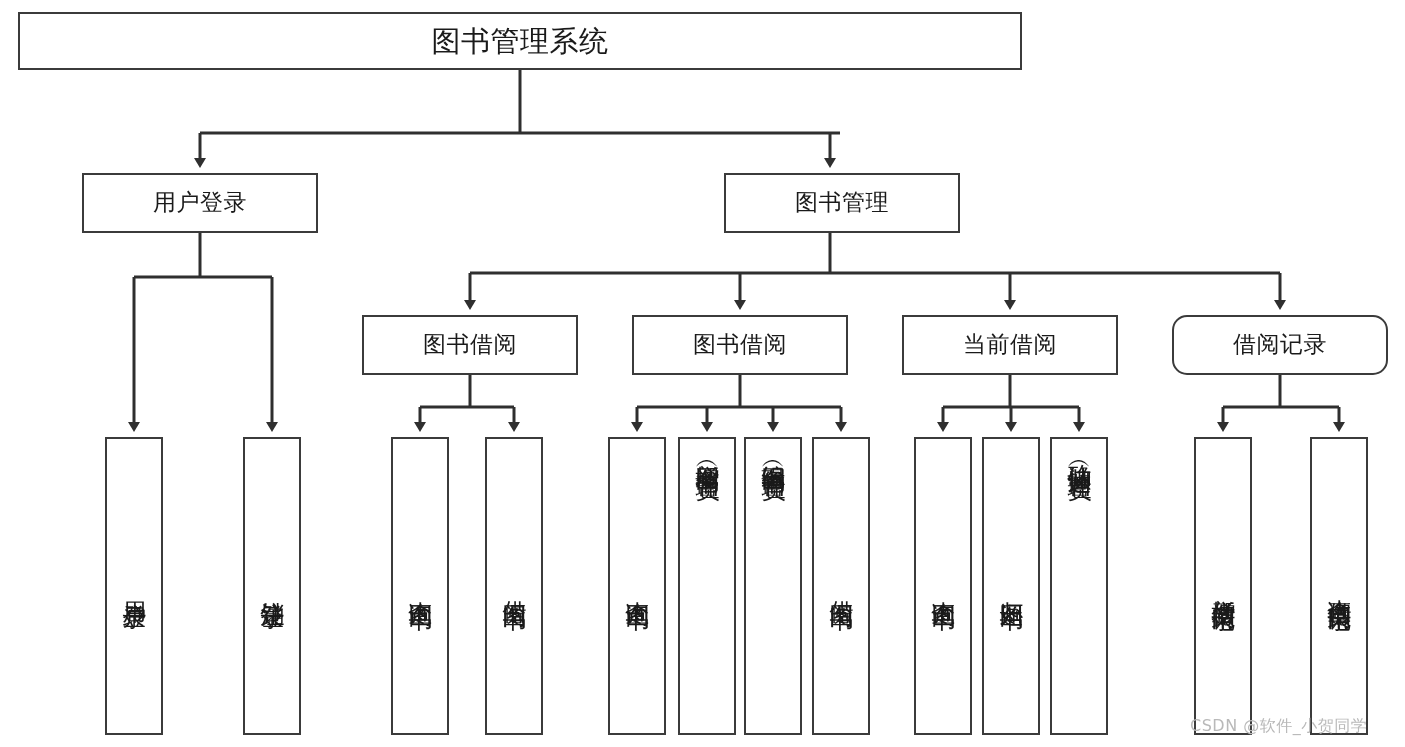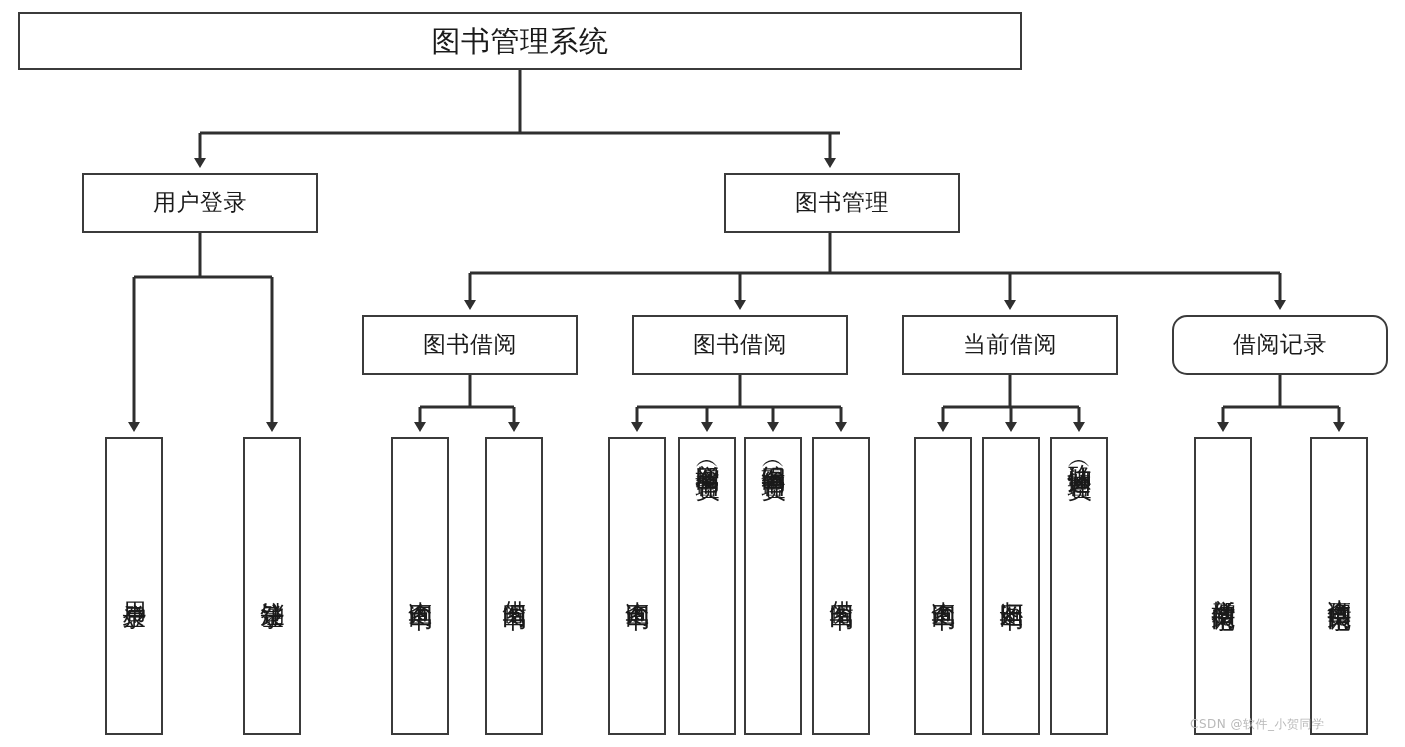--- a/index.html
+++ b/index.html
@@ -62,21 +62,21 @@
     letter-spacing: 2px;
     white-space: nowrap;
   }
   .node.v.middle {
     align-items: center;
     padding-top: 0;
   }
   .watermark {
     position: absolute;
     color: #b9b9b9;
-    font-size: 12px;
+    font-size: 16px;
     letter-spacing: 0.5px;
     white-space: nowrap;
     font-family: "DejaVu Sans", "Liberation Sans", sans-serif;
   }
 </style>
 </head>
 <body>
 
 <div id="canvas">
 

